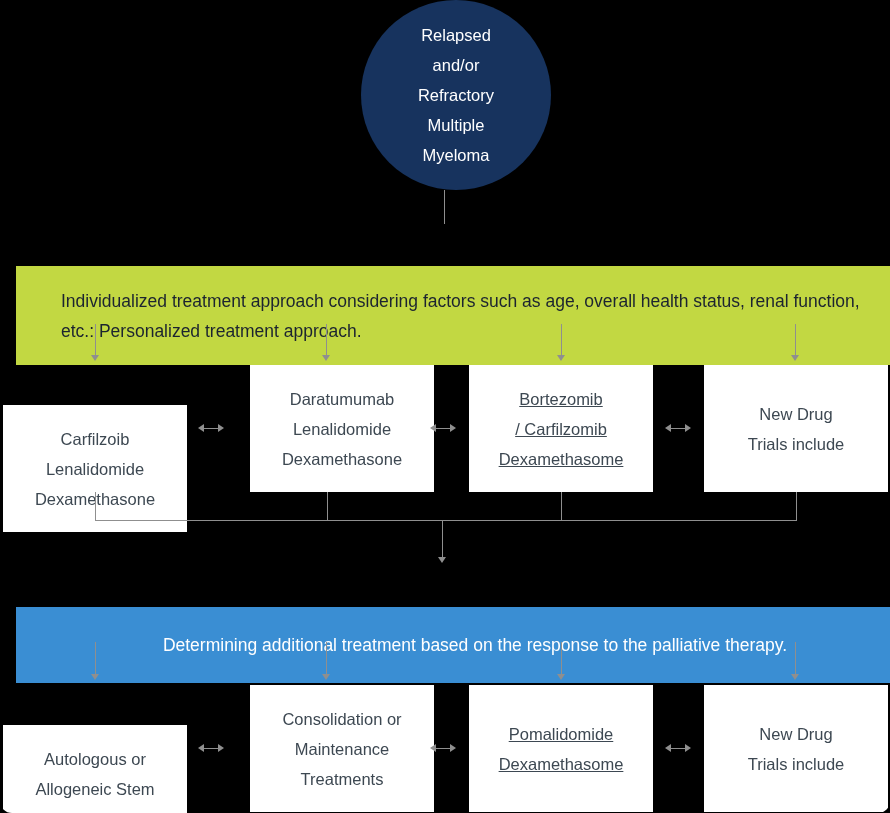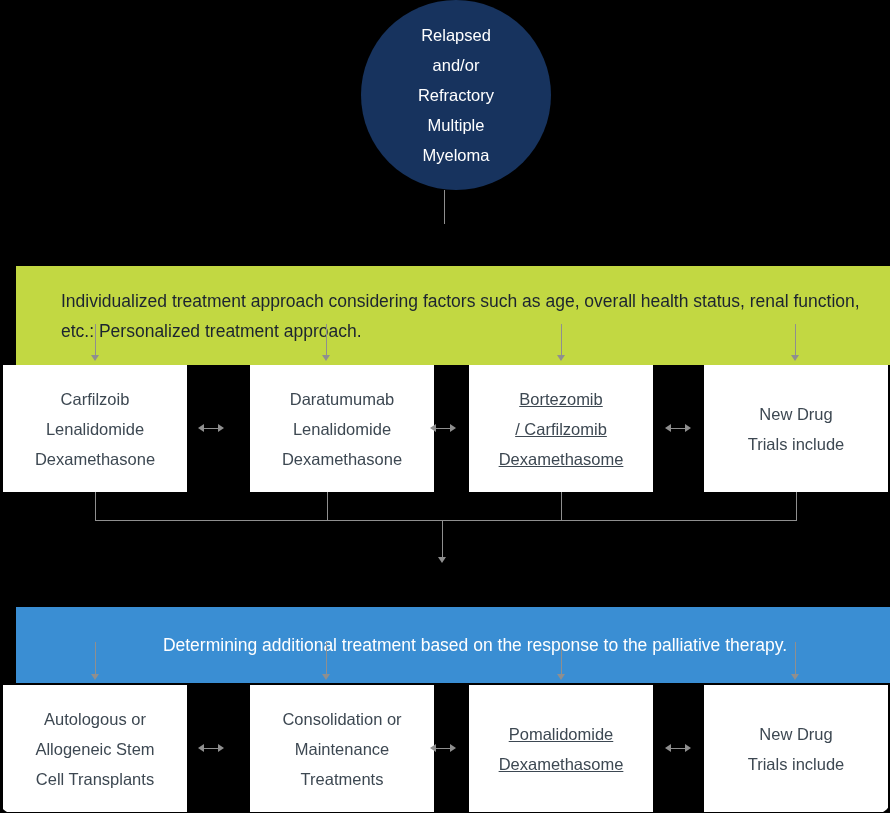--- a/index.html
+++ b/index.html
@@ -47,21 +47,21 @@
   .box {
     position: absolute; width: 184px; height: 127px;
     background: var(--box-bg, #fff);
     color: var(--box-text, #3d4852);
     display: flex; align-items: center; justify-content: center;
     text-align: center; font-size: 16.5px; line-height: 30px;
     white-space: pre-line;
   }
   .row-top { top: 365px; }
   .row-bottom { top: 685px; }
-  .c1 { left: 3px; }  .c2 { left: 250px; }  .c3 { left: 469px; text-decoration: underline; }  .c4 { left: 704px; }
+  .c1 { left: 3px; margin-top: 40px; }  .c2 { left: 250px; }  .c3 { left: 469px; text-decoration: underline; }  .c4 { left: 704px; }
   
   .stub { position: absolute; width: 1px; background: var(--arrow, #8f8f8f); }
   .hline { position: absolute; height: 1px; background: var(--arrow, #8f8f8f); }
   .arr-down { position: absolute; width: 9px; }
   .arr-down .line {
     position: absolute; left: 4px; top: 0; width: 1px;
     height: calc(100% - 6px);
     background: var(--arrow, #8f8f8f);
   }
   .arr-down .head {

